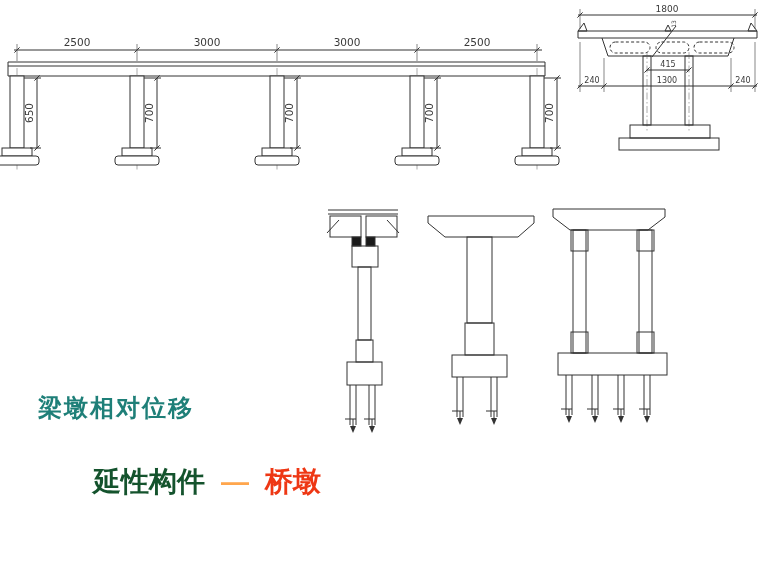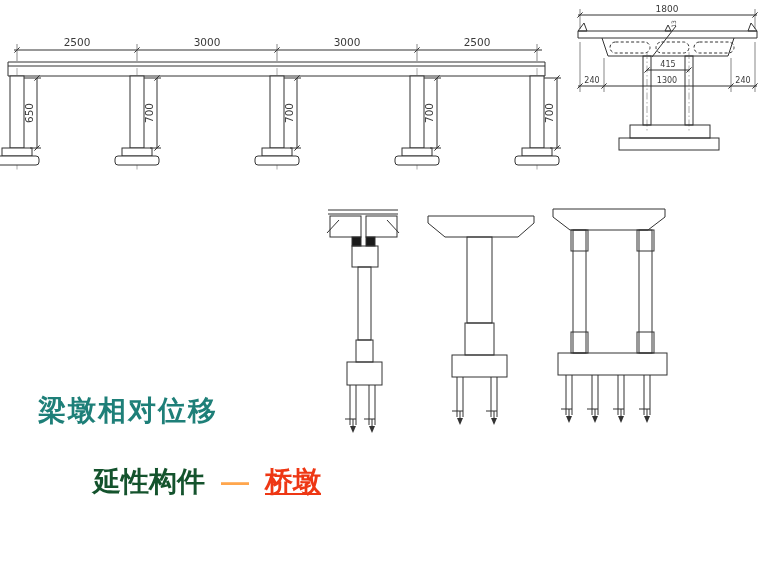--- a/index.html
+++ b/index.html
@@ -12,27 +12,27 @@
   .fillb{fill:#1a1a1a !important;stroke:#1a1a1a;}
   .solid{fill:#333;stroke:none !important;}
   .cl{stroke:#888 !important;stroke-width:.7 !important;stroke-dasharray:7 2.5 1.5 2.5;}
   .dash{stroke-dasharray:3 2.2;}
   .thin{stroke-width:.7 !important;stroke:#555 !important;}
   .hatchrect{fill:url(#xh);stroke:#333;stroke-width:1;}
   text.dim{font-family:"DejaVu Sans", sans-serif;fill:#3a3a3a;text-anchor:middle;}
   .d11{font-size:10.5px;} .d9{font-size:9px;} .d8{font-size:8px;} .d6{font-size:6px;}
   
   .cap{position:absolute;font-weight:bold;white-space:nowrap;}
-  .cap-title{left:38px;top:392px;font-size:28px;letter-spacing:2px;color:#1e7f78;}
+  .cap-title{left:38px;top:392px;font-size:24px;letter-spacing:2px;color:#1e7f78;}
   .cap-row2{left:93px;top:463px;font-size:28px;}
   .cap-row3{left:45px;top:523px;font-size:25px;}
   .lbl-blue{color:#14532d;}
   .lbl-slate{color:#8183b8;}
   .dash-or{color:#ffa64d;margin:0 16px;font-weight:bold;}
-  .val-red{color:#ee3714;text-decoration:underline;}
+  .val-red{color:#ee3714;}
 </style>
 </head>
 <body>
 
 <div class="stage">
 
 <svg width="760" height="460" viewBox="0 0 760 460">
   <defs>
     <pattern id="xh" width="4" height="4" patternUnits="userSpaceOnUse">
       <path d="M0,4 L4,0 M0,0 L4,4" stroke="#333" stroke-width="0.55" fill="none"></path>

